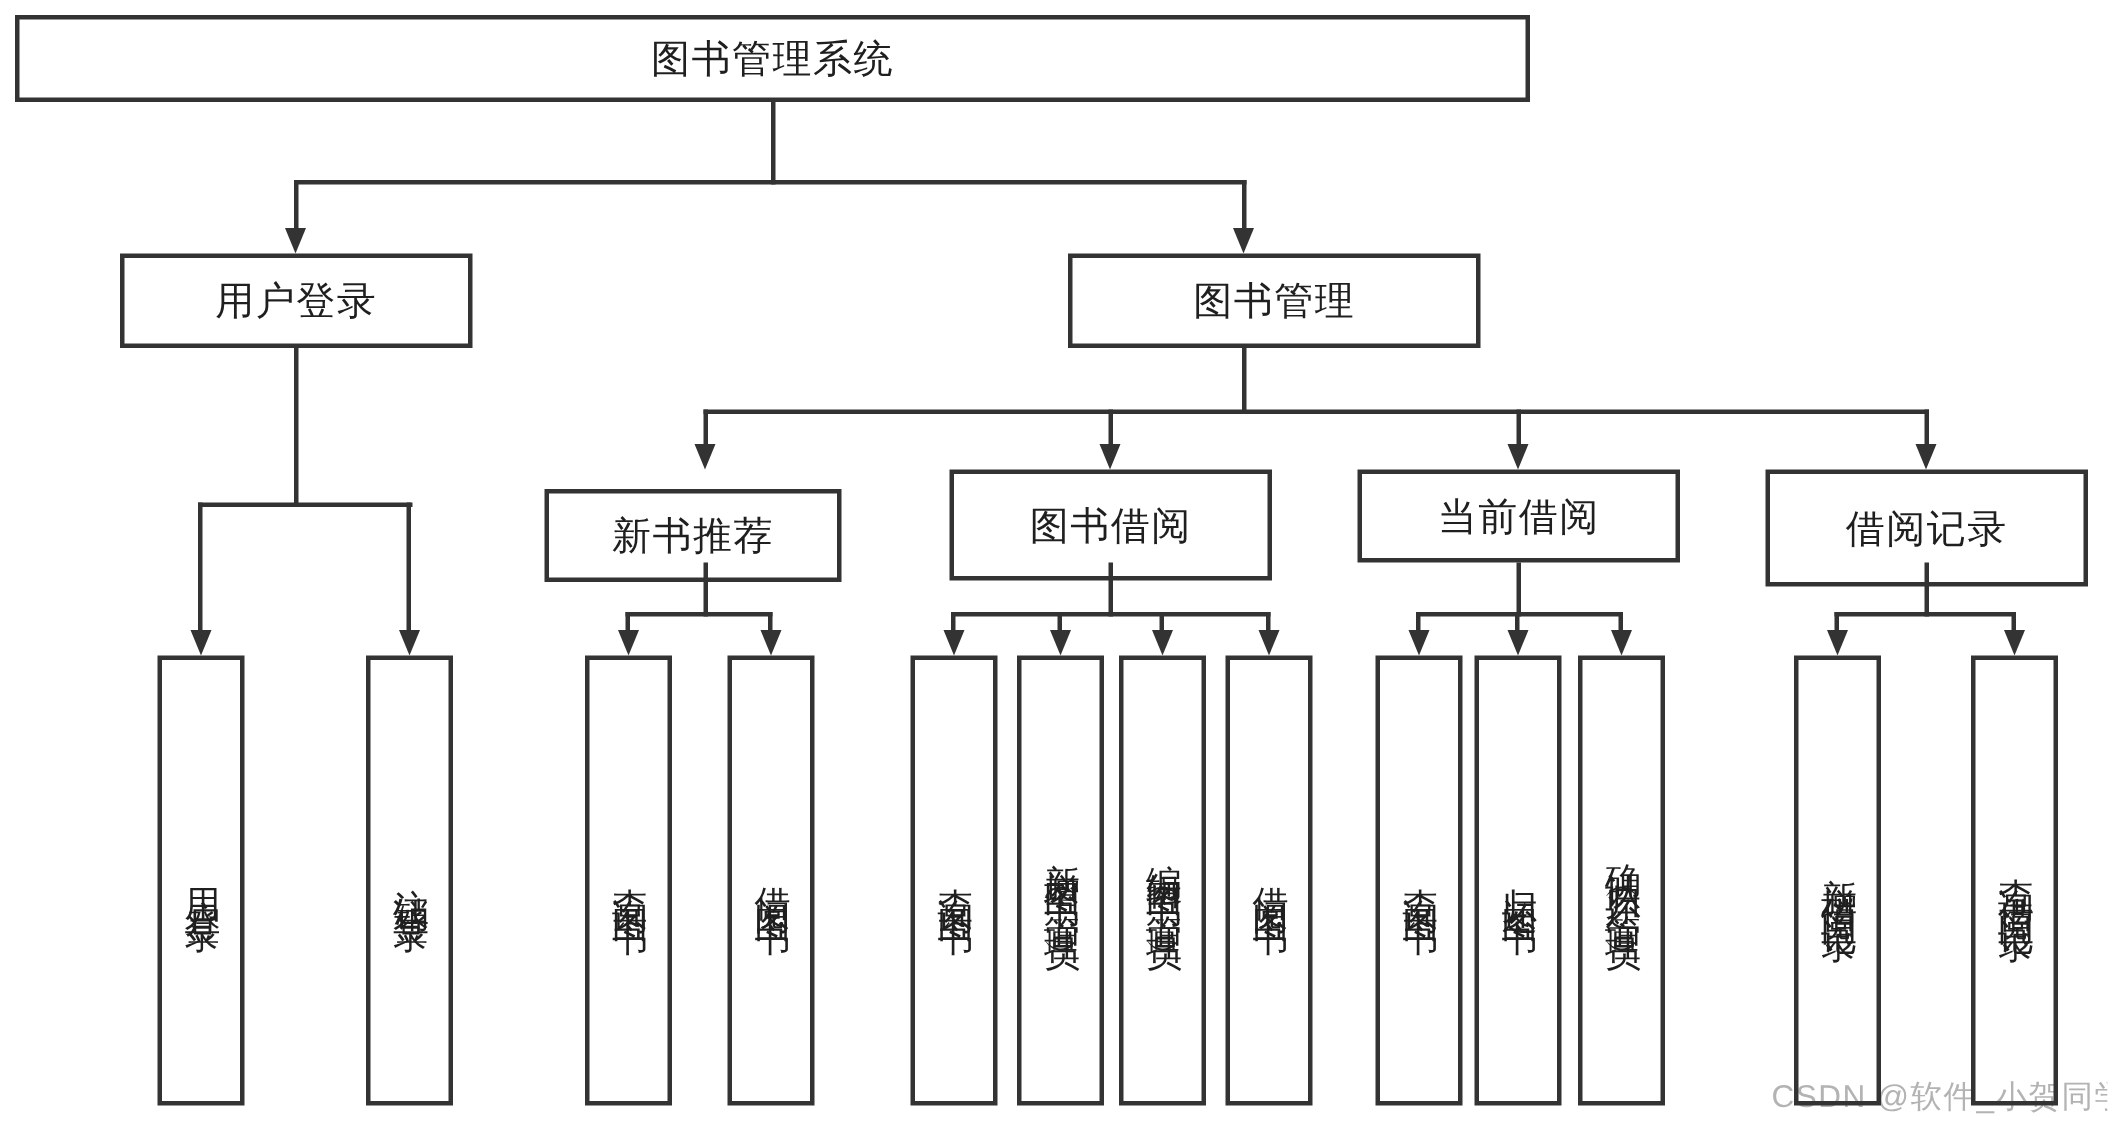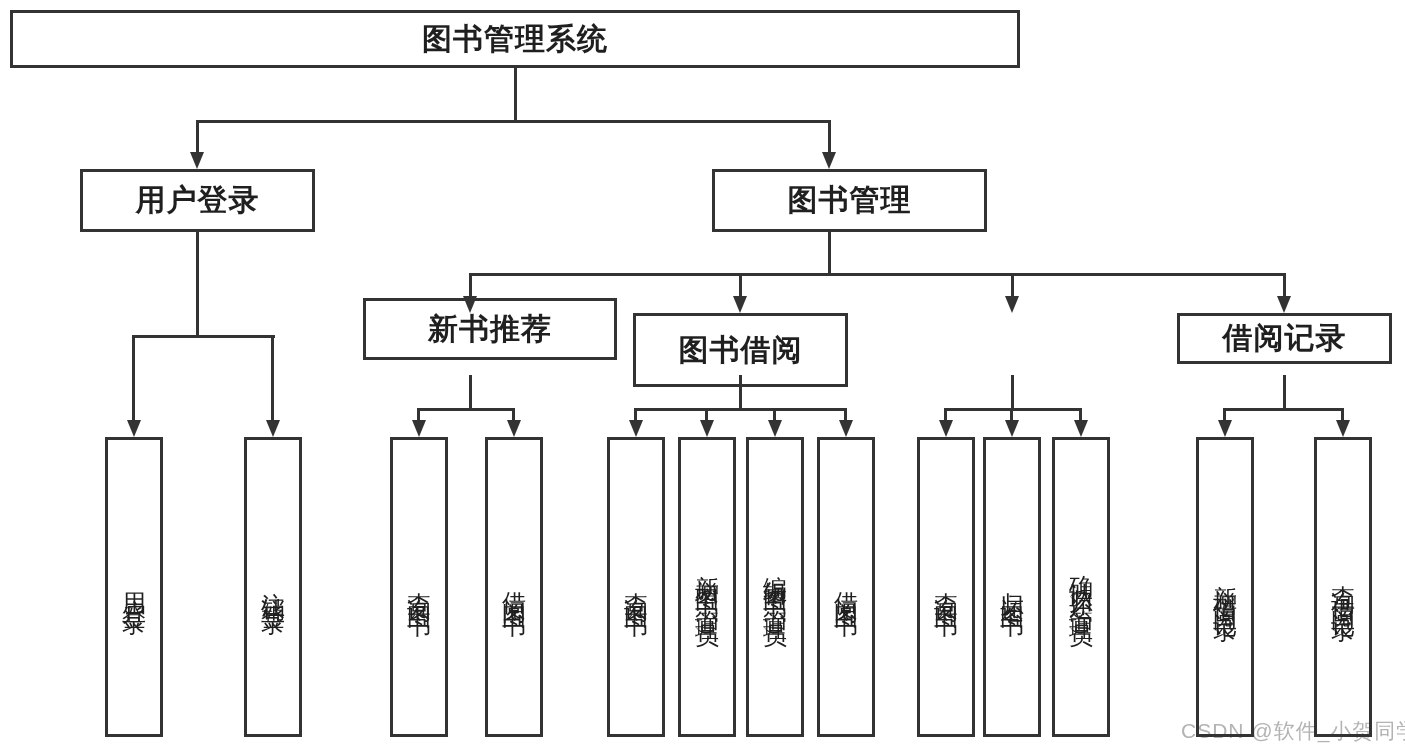--- a/index.html
+++ b/index.html
@@ -16,24 +16,23 @@
     position:absolute;
     box-sizing:border-box;
     border:3px solid #333333;
     background:transparent;
     display:flex;
     align-items:center;
     justify-content:center;
     z-index:2;
   }
   .hnode{
-    font-size:30px;
+    font-size:26px;
     letter-spacing:1px;
     white-space:nowrap;
-    font-weight:bold;
   }
   .leaf{
     writing-mode:vertical-lr;
     text-orientation:mixed;
     font-size:24px;
     letter-spacing:7px;
     line-height:52px;
     text-align:center;
     display:block;
   }
@@ -95,23 +94,24 @@
   <div class="hline" style="left:469px;top:273px;width:817px"></div>
   <div class="vline" style="left:469px;top:273px;height:25px"></div>
   <div class="vline" style="left:739px;top:273px;height:25px"></div>
   <div class="vline" style="left:1011px;top:273px;height:25px"></div>
   <div class="vline" style="left:1283px;top:273px;height:25px"></div>
   <div class="arrow" style="left:463px;top:296px"></div>
   <div class="arrow" style="left:733px;top:296px"></div>
   <div class="arrow" style="left:1005px;top:296px"></div>
   <div class="arrow" style="left:1277px;top:296px"></div>
 
-  <div class="node hnode" style="left:363px;top:298px;width:254px;height:62px">新书推荐</div>
+  <div class="node hnode" style="left:363px;top:326px;width:198px;height:62px">新书推荐</div>
   <div class="node hnode" style="left:633px;top:313px;width:215px;height:74px">图书借阅</div>
-  <div class="node hnode" style="left:1177px;top:313px;width:215px;height:51px">借阅记录</div>
+  <div class="node hnode" style="left:905px;top:313px;width:215px;height:62px">当前借阅</div>
+  <div class="node hnode" style="left:1177px;top:313px;width:215px;height:78px">借阅记录</div>
 
   <div class="vline" style="left:469px;top:375px;height:36px"></div>
   <div class="hline" style="left:417px;top:408px;width:98px"></div>
   <div class="vline" style="left:417px;top:408px;height:14px"></div>
   <div class="vline" style="left:512px;top:408px;height:14px"></div>
   <div class="arrow" style="left:412px;top:420px"></div>
   <div class="arrow" style="left:507px;top:420px"></div>
 
   <div class="vline" style="left:739px;top:375px;height:36px"></div>
   <div class="hline" style="left:634px;top:408px;width:213px"></div>

